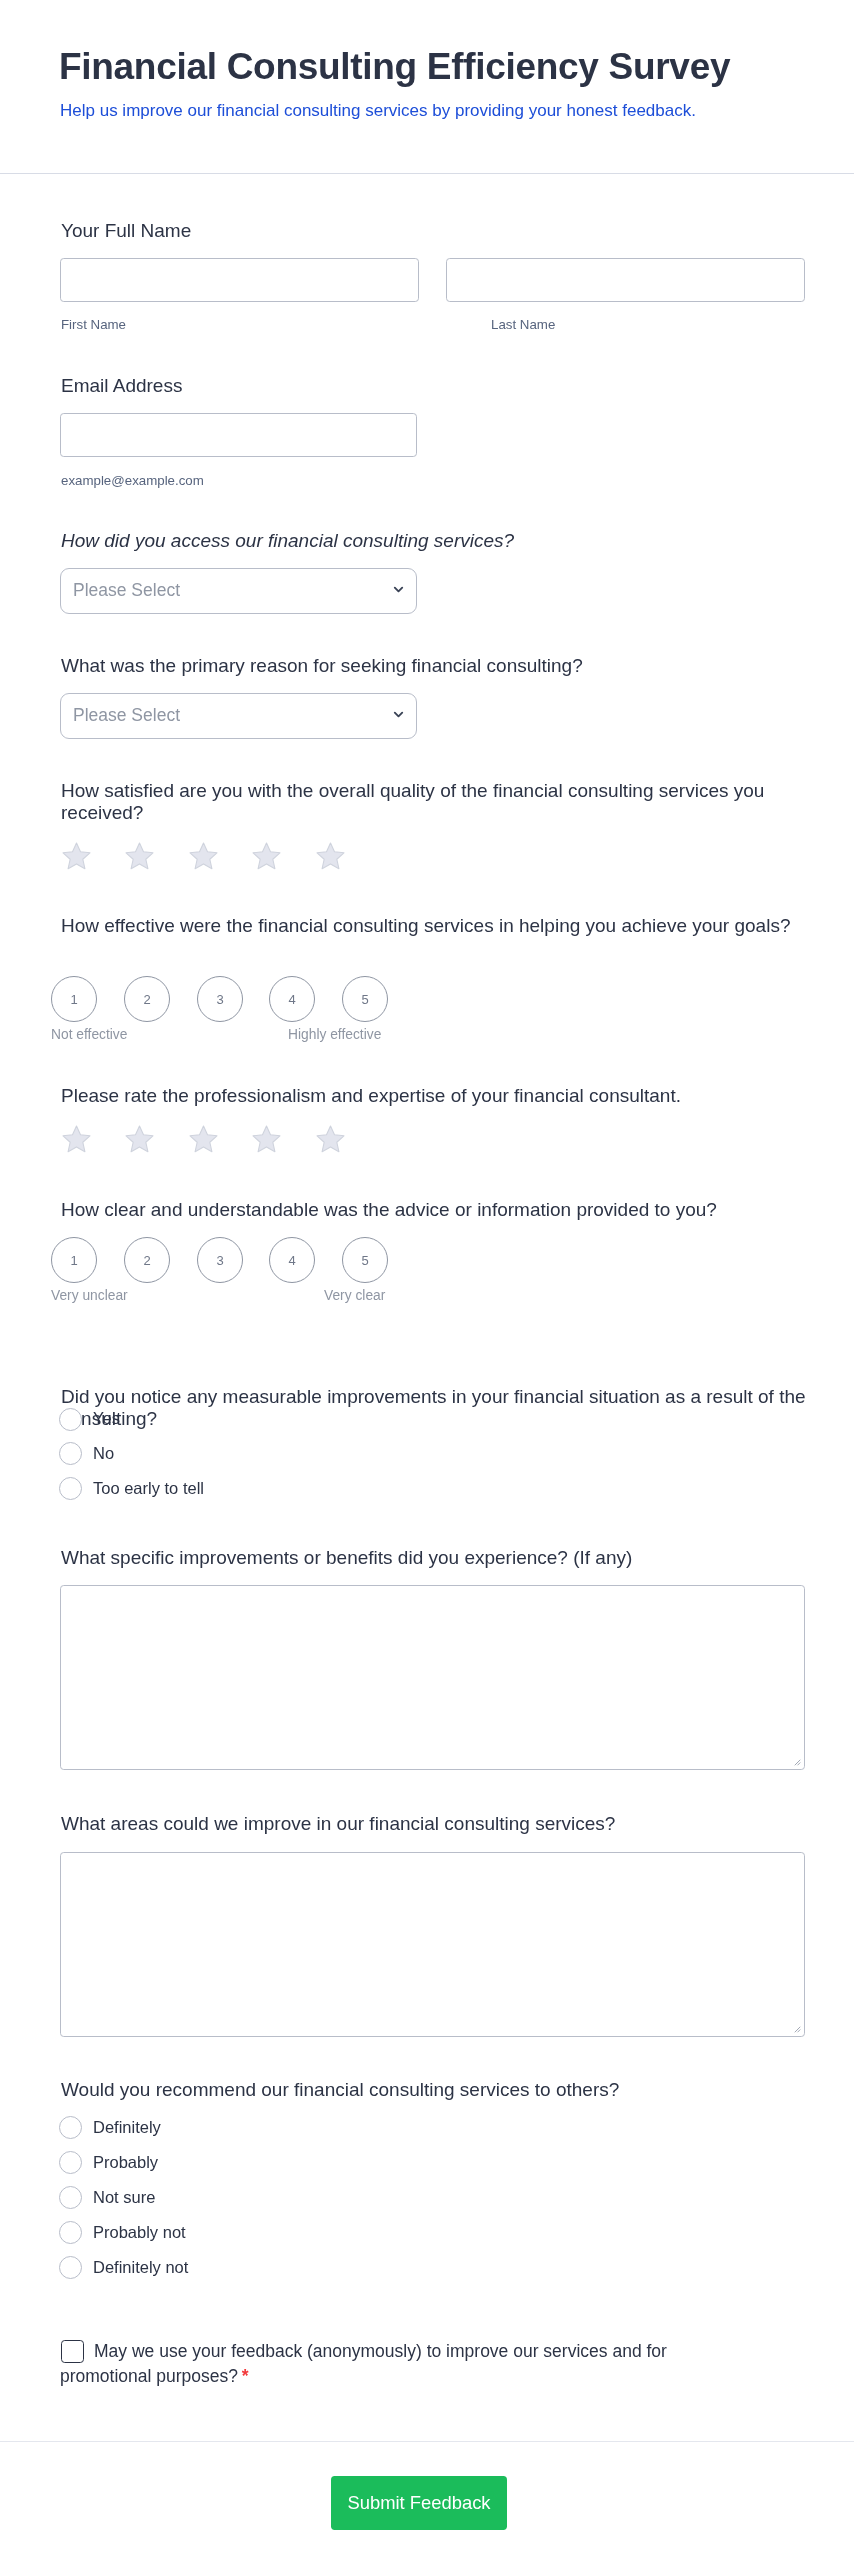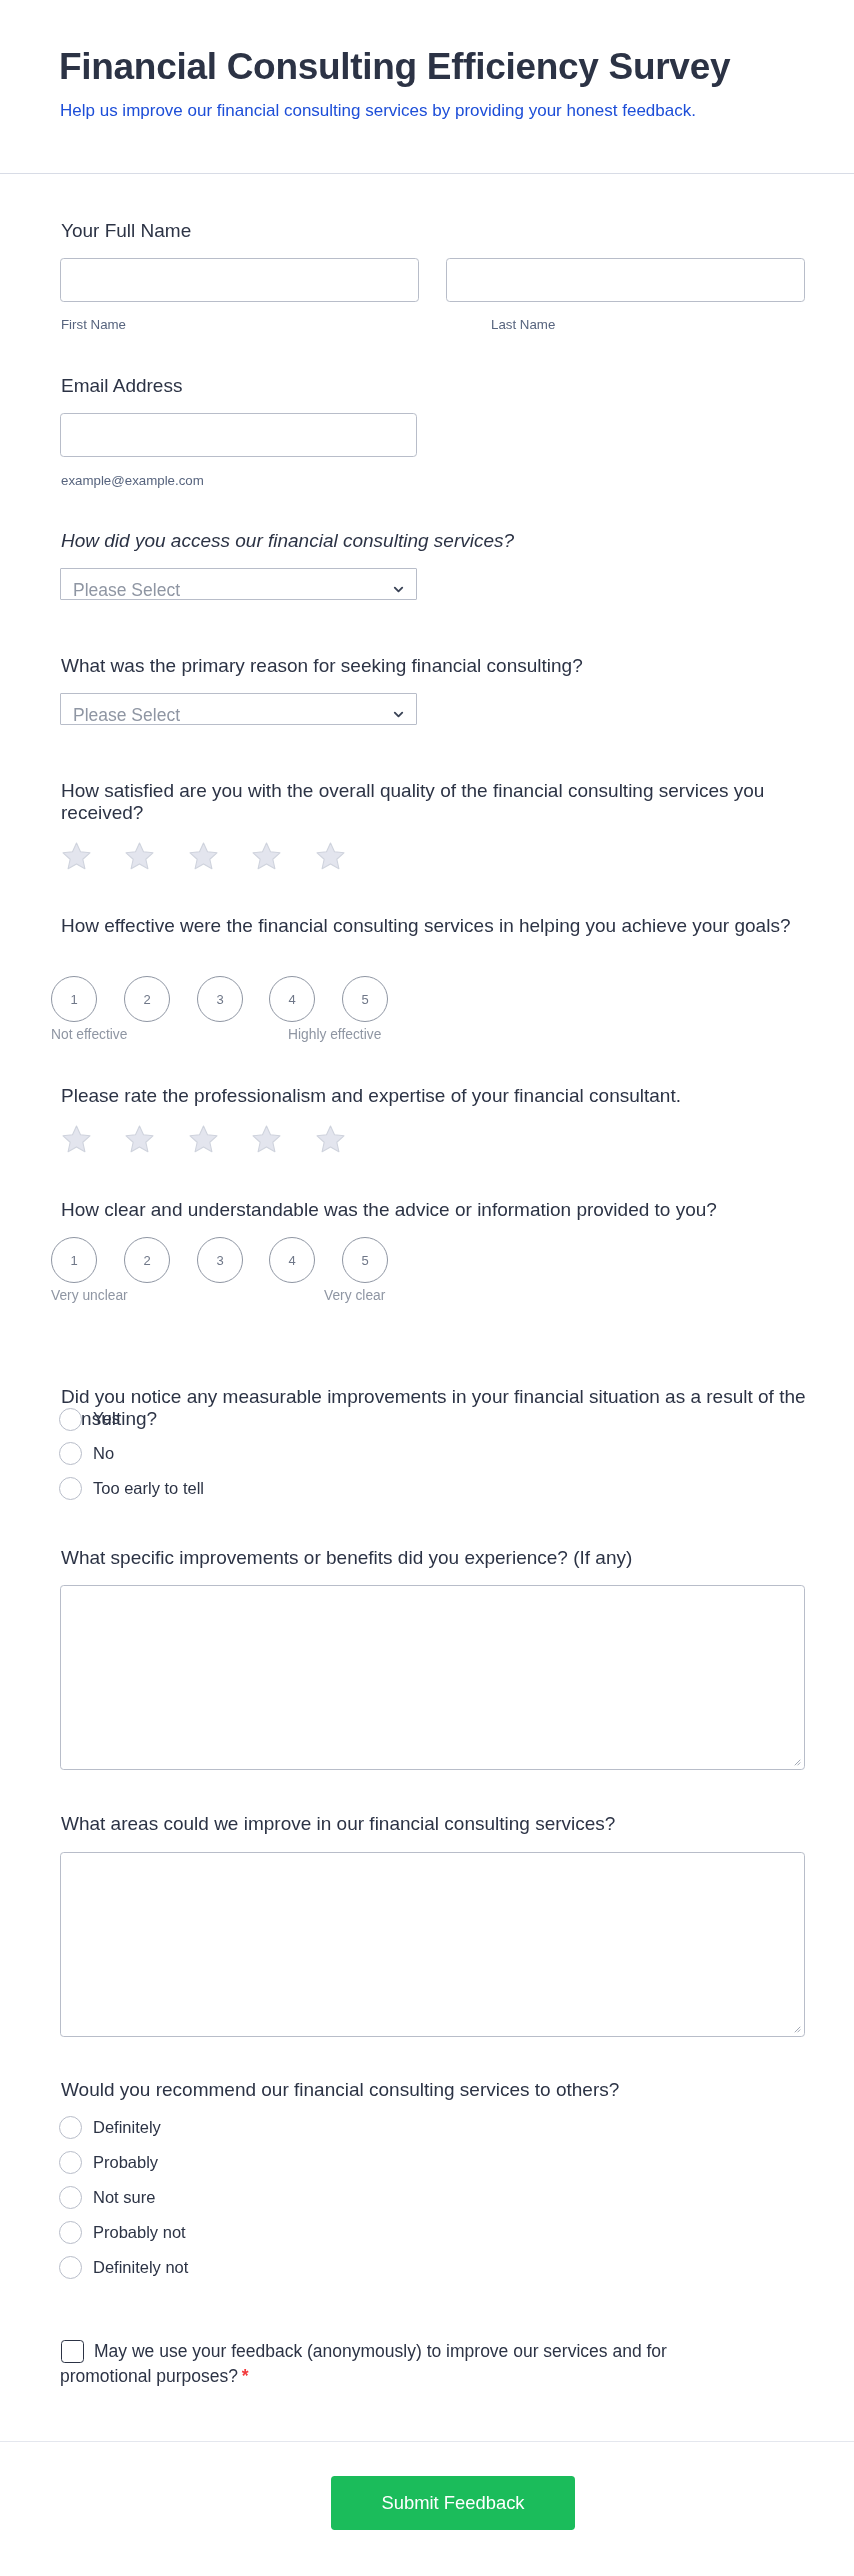--- a/index.html
+++ b/index.html
@@ -5,34 +5,34 @@
   * { box-sizing: border-box; margin: 0; padding: 0; }
   html, body { width: 855px; height: 2576px; background: #ffffff; overflow: hidden; }
   body { position: relative; font-family: "Liberation Sans", "DejaVu Sans", sans-serif; color: #2c3345; }
   .abs { position: absolute; }
   .title { left: 59px; top: 46px; font-size: 37px; font-weight: bold; color: #2c3345; letter-spacing: -0.3px; white-space: nowrap; }
   .subtitle { left: 60px; top: 101px; font-size: 17px; color: #1d4ed8; white-space: nowrap; }
   .hdivider { left: 0; width: 855px; height: 0.9px; background: #d8dce6; }
   .q-label { left: 61px; font-size: 19px; color: #2c3345; line-height: 22px; width: 754px; }
   .sub-label { font-size: 13.3px; color: #57647e; white-space: nowrap; }
   .input { border: 0.9px solid #b8bdc9; border-radius: 3.7px; background: #fff; height: 44px; }
-  .select { border: 0.9px solid #b8bdc9; border-radius: 1px; background: #fff; height: 32px; width: 357px; left: 60px; }
+  .select { border: 0.9px solid #b8bdc9; border-radius: 9px; background: #fff; height: 46px; width: 357px; left: 60px; }
   .select .ph { position: absolute; left: 12px; top: 11px; font-size: 17.5px; color: #8f96a3; }
   .select .chev { position: absolute; right: 11px; top: 13.8px; width: 13px; height: 13px; }
   .star { width: 35px; height: 33px; }
   .circle { width: 46px; height: 46px; border: 0.9px solid #8f96a3; border-radius: 50%; background: #fff; display: flex; align-items: center; justify-content: center; font-size: 13px; color: #6f7788; }
   .scale-label { font-size: 13.8px; color: #8f96a3; white-space: nowrap; }
   .radio { width: 23px; height: 23px; border: 0.9px solid #b8bdc9; border-radius: 50%; background: #fff; }
   .radio-label { font-size: 16.5px; color: #2c3345; white-space: nowrap; }
   .textarea { left: 60px; width: 745px; height: 185px; border: 0.9px solid #b8bdc9; border-radius: 3.7px; background: #fff; }
   .textarea .grip { position: absolute; right: 2.8px; bottom: 2.8px; width: 9.2px; height: 9.2px; }
   .checkbox { left: 61px; top: 2340px; width: 23px; height: 23px; border: 1.4px solid #2c3345; border-radius: 3.7px; background: #fff; }
   .consent { left: 60px; top: 2339px; width: 662px; font-size: 17.5px; line-height: 25px; color: #2c3345; text-indent: 34px; }
   .req { color: #f23a3c; font-weight: bold; margin-left: 3.7px; }
-  .submit { left: 331px; top: 2476px; width: 244px; height: 54px; background: #1bbc5b; border-radius: 3.7px; color: #ffffff; font-size: 18.4px; display: flex; align-items: center; justify-content: center; border: none; }
+  .submit { left: 331px; top: 2476px; width: 176px; height: 54px; background: #1bbc5b; border-radius: 3.7px; color: #ffffff; font-size: 18.4px; display: flex; align-items: center; justify-content: center; border: none; }
 </style>
 </head>
 <body>
 
 <div class="abs title">Financial Consulting Efficiency Survey</div>
 <div class="abs subtitle">Help us improve our financial consulting services by providing your honest feedback.</div>
 <div class="abs hdivider" style="top:173px;"></div>
 
 <div class="abs q-label" style="top:220px;">Your Full Name</div>
 <input class="abs input" style="left: 60px; top: 258px; width: 359px;" value="">

